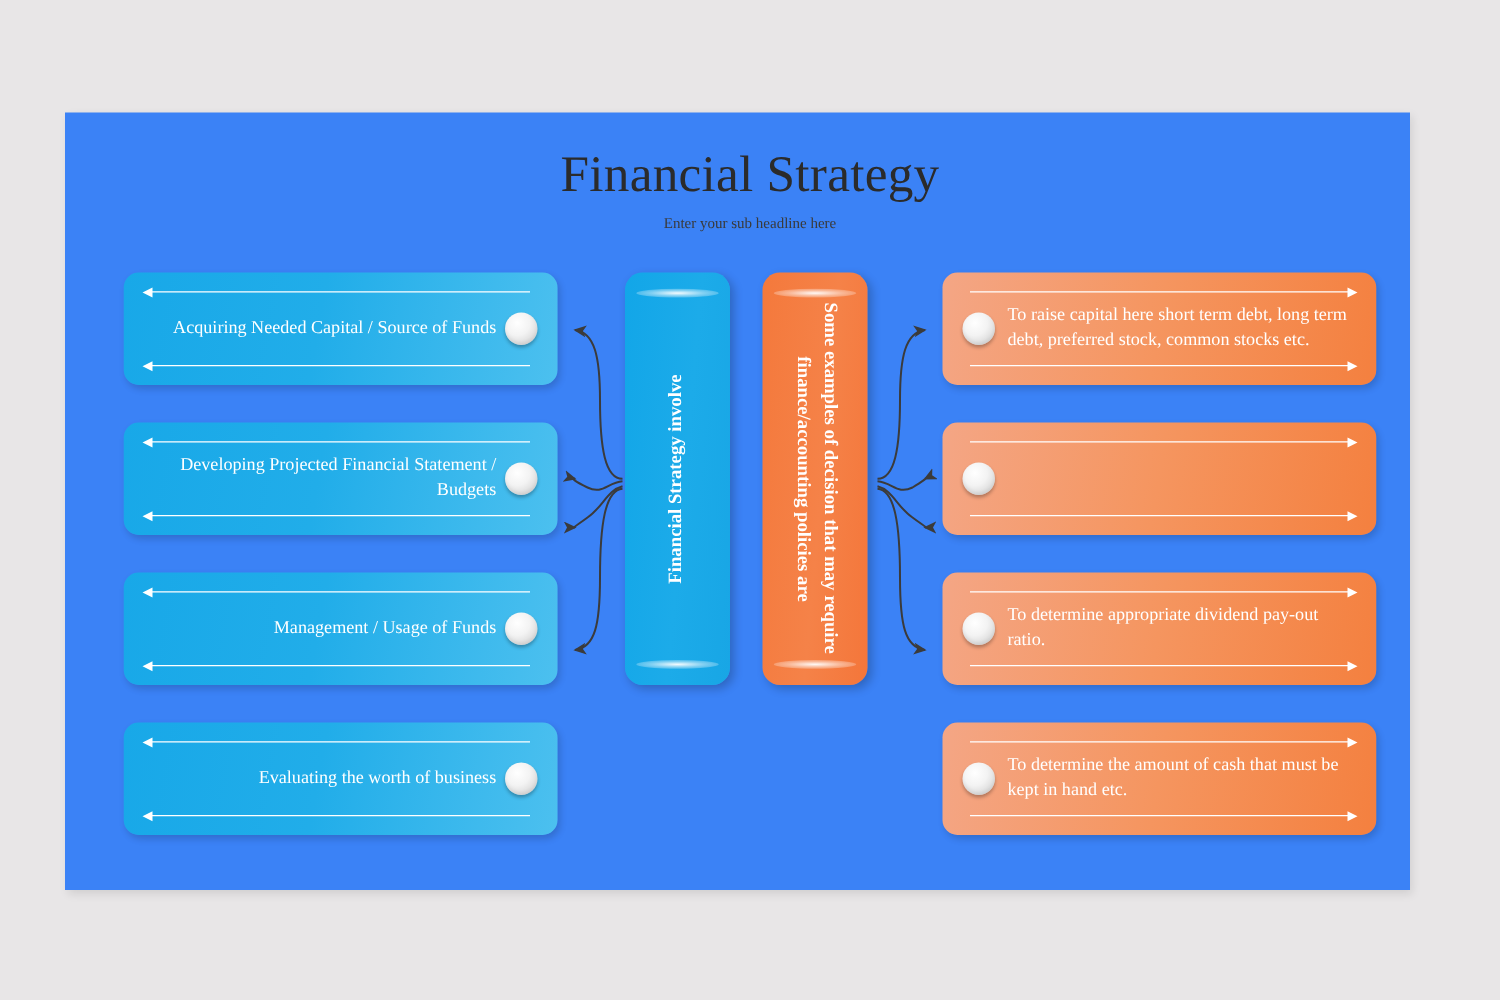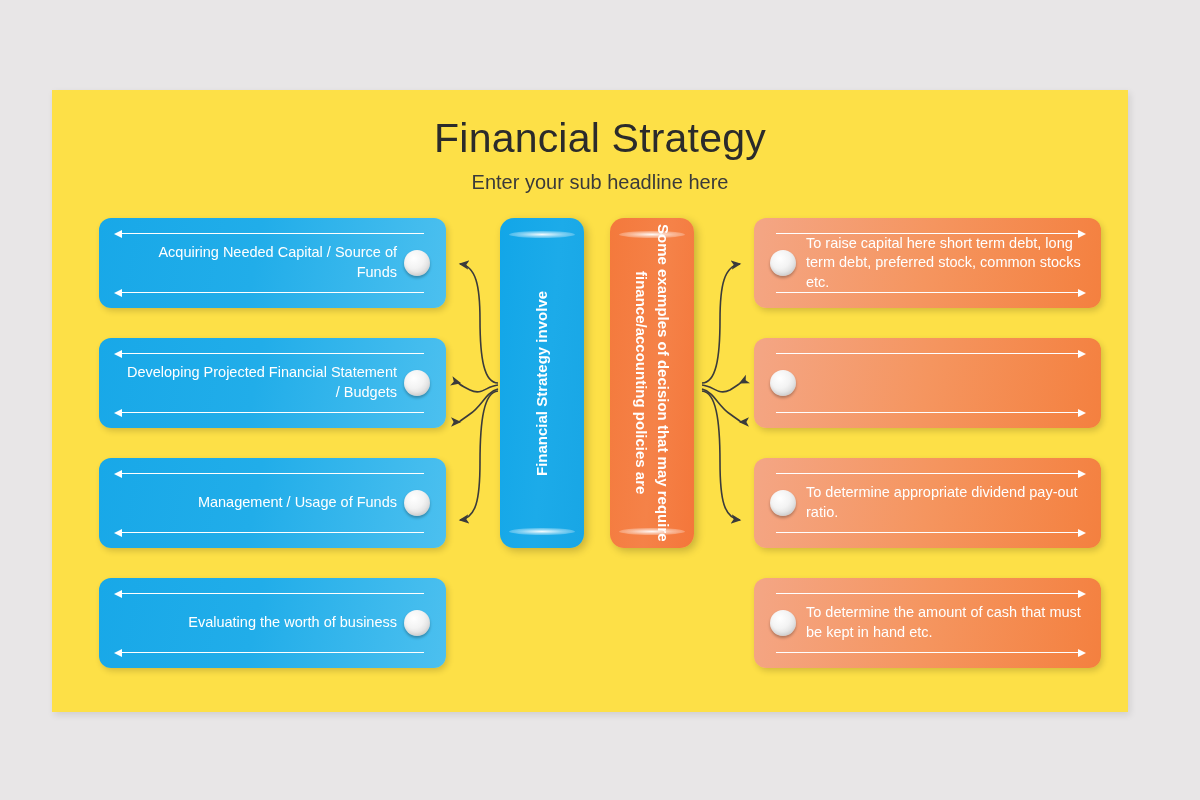--- a/index.html
+++ b/index.html
@@ -8,34 +8,35 @@
     background: #e8e6e7;
     font-family: "Liberation Sans", sans-serif;
     overflow: hidden;
   }
   #stage { position: relative; width: 1200px; height: 800px; }
 
   #slide-card {
     position: absolute;
     left: 52px; top: 90px;
     width: 1076px; height: 622px;
-    background: #fde047;
+    background: #3b82f6;
     box-shadow: 2px 3px 7px rgba(0,0,0,0.10);
+    font-family: Liberation Serif, serif;
   }
 
   #page-title {
     position: absolute; left: 0; top: 25px; width: 1096px;
     text-align: center;
     font-size: 41px; font-weight: 400; color: #2b2b2b;
     letter-spacing: 0.2px;
   }
   #page-subtitle {
     position: absolute; left: 0; top: 81px; width: 1096px;
     text-align: center;
-    font-size: 20px; font-weight: 400; color: #3a3a3a;
+    font-size: 12px; font-weight: 400; color: #3a3a3a;
   }
 
   
   .side-box {
     position: absolute;
     width: 347px; height: 90px;
     border-radius: 12px;
     box-shadow: 2px 3px 6px rgba(0,0,0,0.16);
     overflow: hidden;
   }

